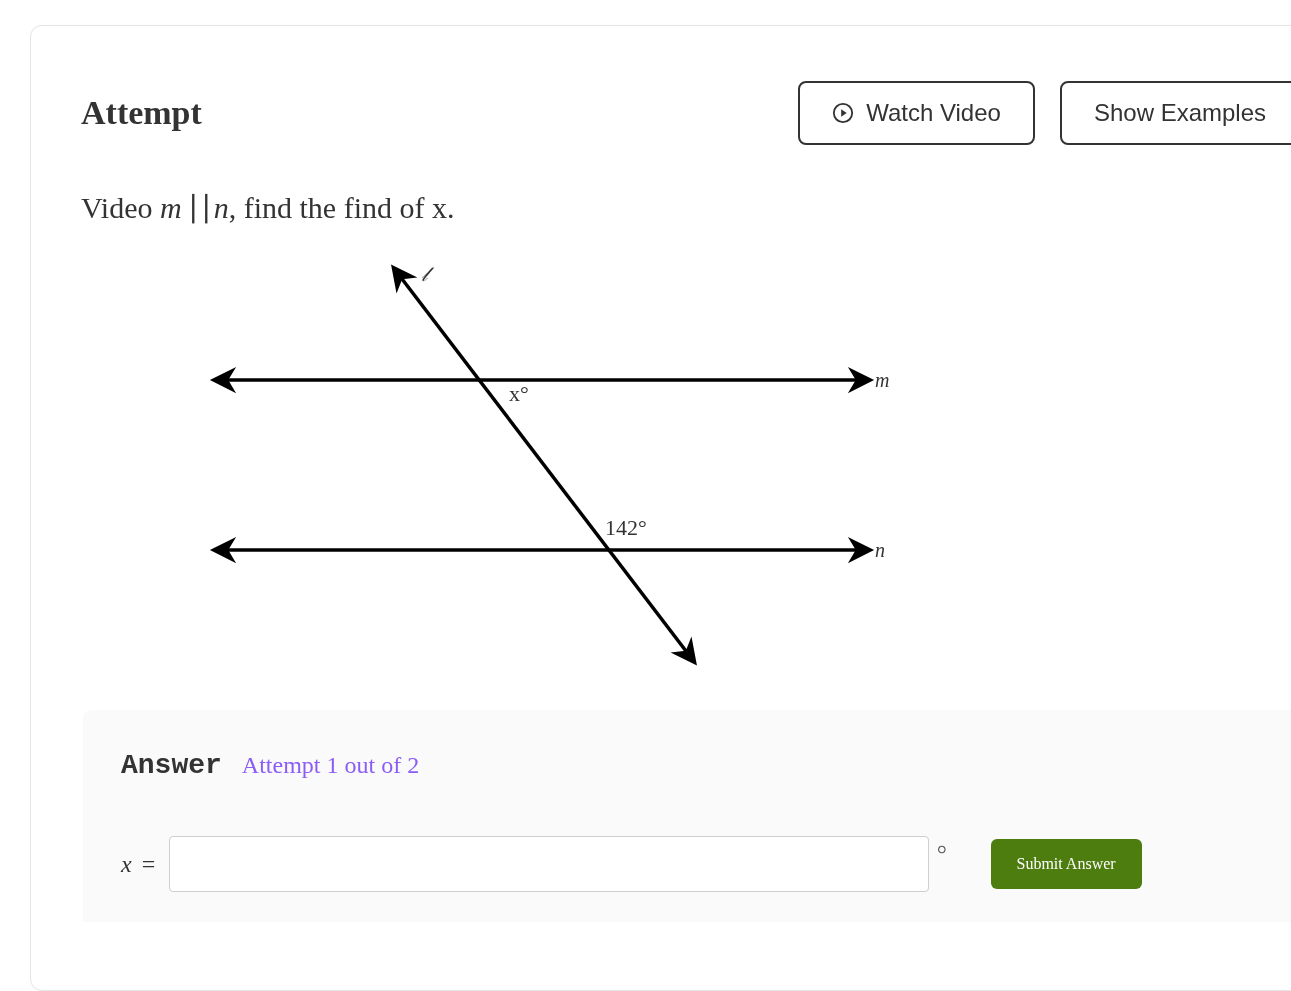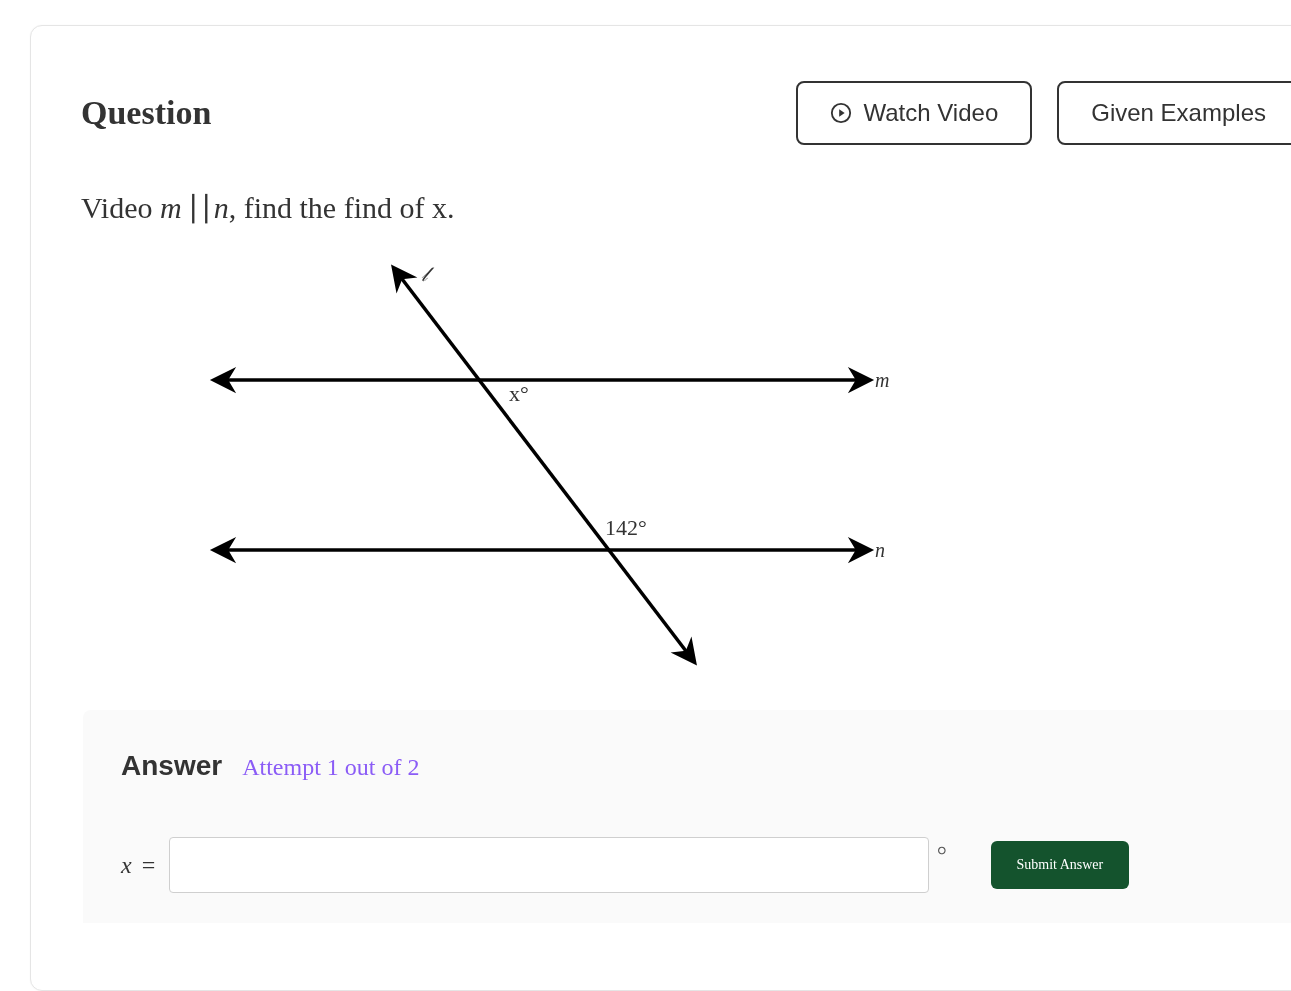--- a/index.html
+++ b/index.html
@@ -90,21 +90,21 @@
     padding: 40px 38px 30px 38px;
     margin-right: -50px;
   }
   .answer-header {
     display: flex;
     align-items: baseline;
     gap: 20px;
     margin-bottom: 55px;
   }
   .answer-title {
-    font-family: Liberation Sans, sans-serif;
+    font-family: Liberation Mono, monospace;
     font-size: 28px;
     font-weight: 700;
   }
   .attempt {
     font-family: Georgia, "Times New Roman", serif;
     font-size: 24px;
     color: #8b5cf6;
   }
   .answer-row {
     display: flex;
@@ -128,49 +128,49 @@
     background: #ffffff;
   }
   .deg-mark {
     font-size: 14px;
     color: #555;
     align-self: flex-start;
     margin-top: 4px;
     margin-left: -6px;
   }
   .submit-btn {
-    background: #14532d;
+    background: #4d7c0f;
     color: #ffffff;
     border: none;
     border-radius: 6px;
     font-family: Georgia, "Times New Roman", serif;
-    font-size: 14px;
+    font-size: 16px;
     padding: 16px 26px;
     cursor: pointer;
     margin-left: 30px;
     white-space: nowrap;
   }
 </style>
 </head>
 <body>
 
 <div class="card">
 
   <div class="header-row">
-    <div class="question-title">Question</div>
+    <div class="question-title">Attempt</div>
     <div class="header-buttons">
       <button class="btn-outline">
         <svg class="play-icon" viewBox="0 0 24 24">
           <circle cx="12" cy="12" r="10" fill="none" stroke="#333333" stroke-width="2"></circle>
           <polygon points="10,8 16,12 10,16" fill="#333333"></polygon>
         </svg>
         <span>Watch Video</span>
       </button>
       <button class="btn-outline">
-        <span>Given Examples</span>
+        <span>Show Examples</span>
       </button>
     </div>
   </div>
 
   <div class="prompt">
     <span>Video </span><span class="mi">m</span><span class="parallel">∣∣</span><span class="mi">n</span><span>, find the find of x.</span>
   </div>
 
   <div class="diagram-wrap">
     <svg class="diagram" width="820" height="420" viewBox="0 0 820 420">

